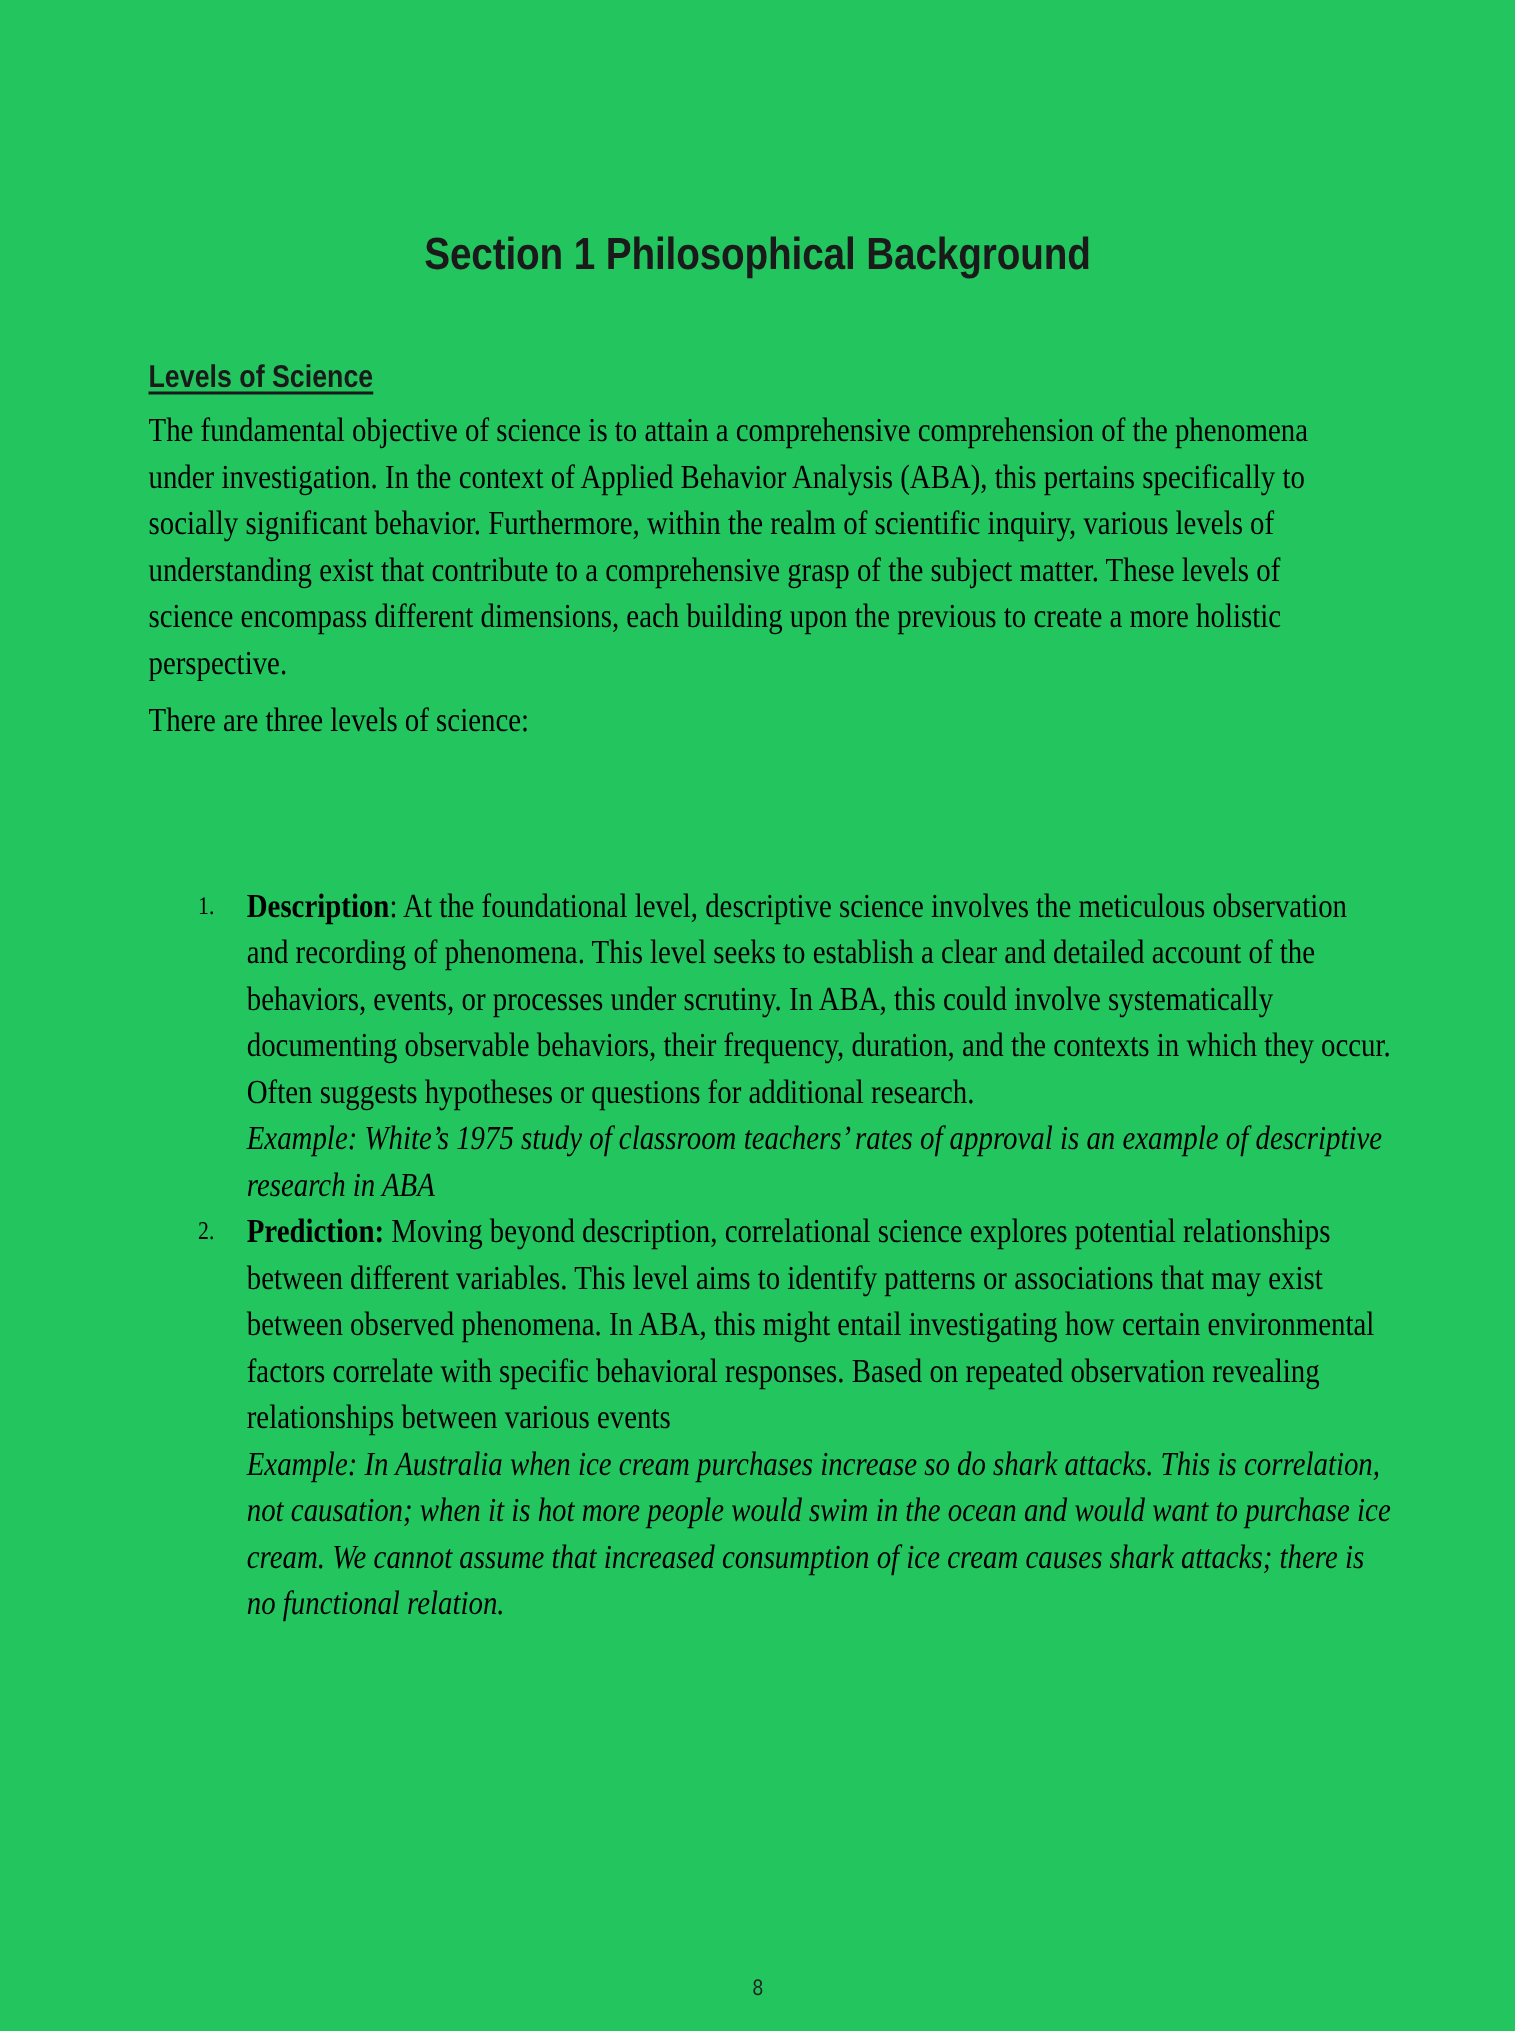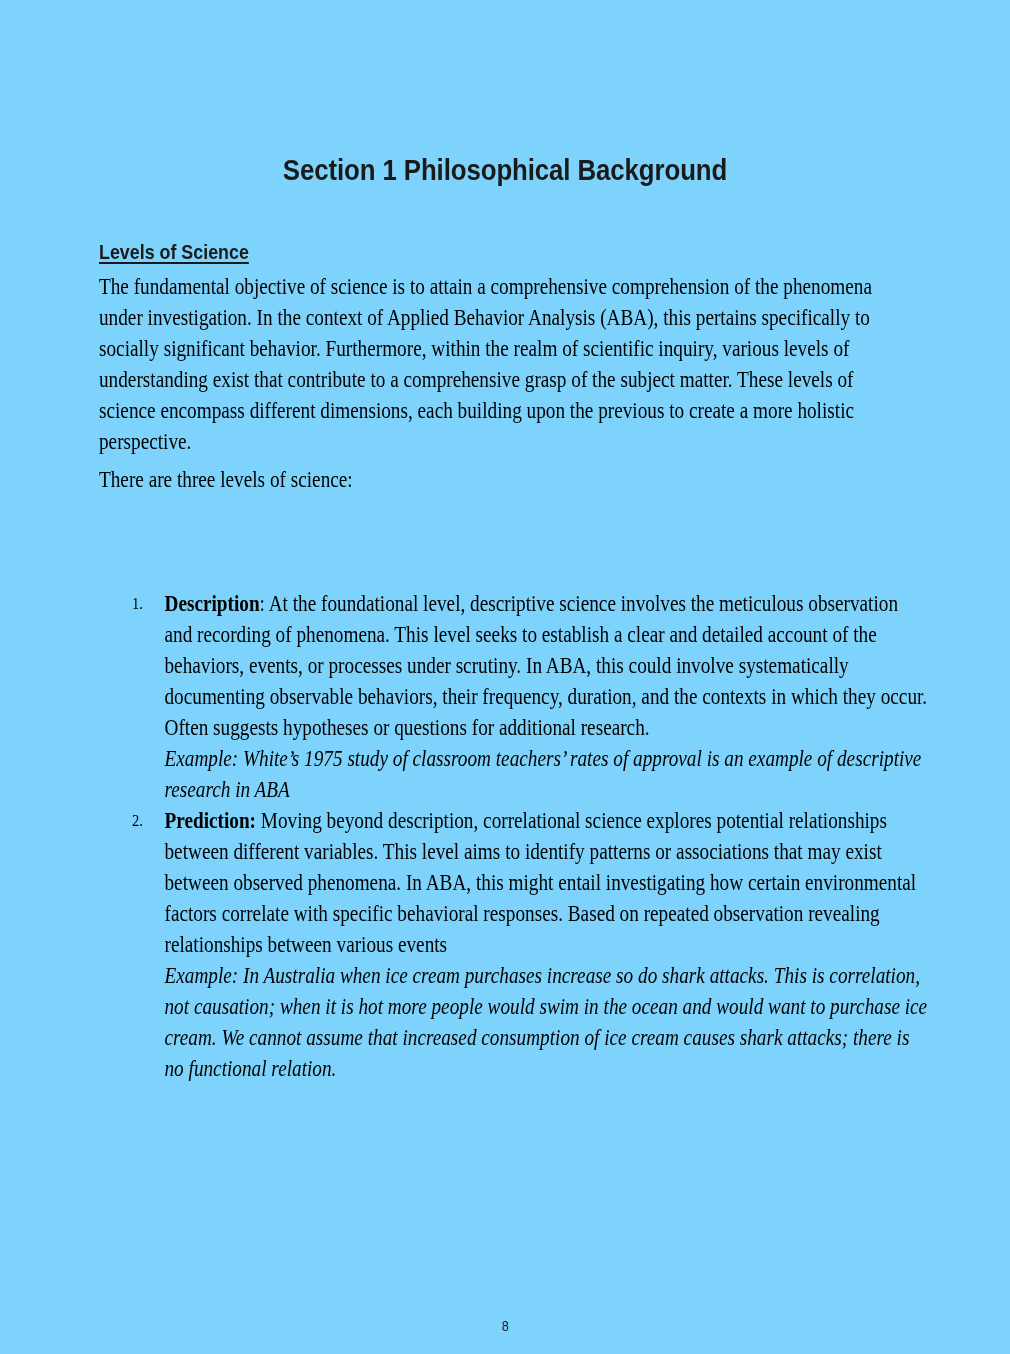--- a/index.html
+++ b/index.html
@@ -13,21 +13,21 @@
     position: relative;
     overflow: hidden;
     font-family: "Liberation Serif", "DejaVu Serif", serif;
     color: #000000;
     -webkit-font-smoothing: antialiased;
   }
 
   .page {
     position: absolute;
     inset: 0;
-    background: #7dd3fc;
+    background: #22c55e;
   }
 
   
   .doc-title {
     position: absolute;
     left: 0;
     right: 0;
     top: 130px;
     text-align: center;
     font-family: "Liberation Sans", "DejaVu Sans", sans-serif;

